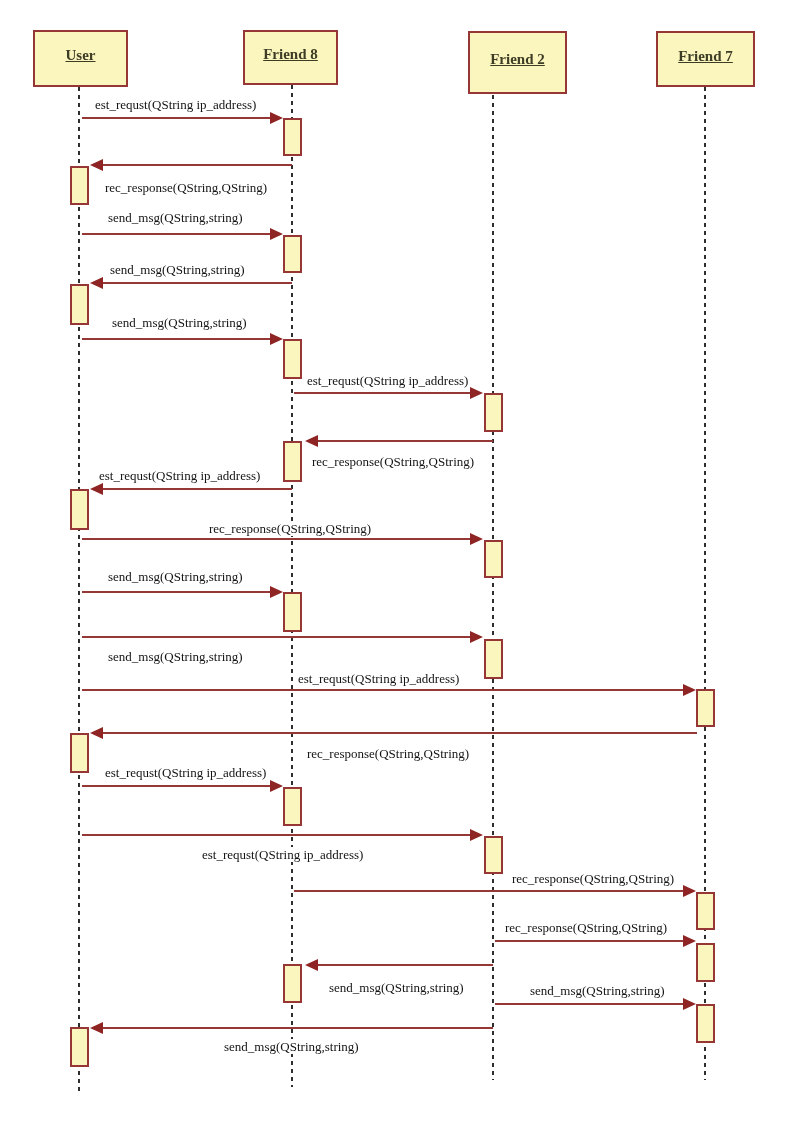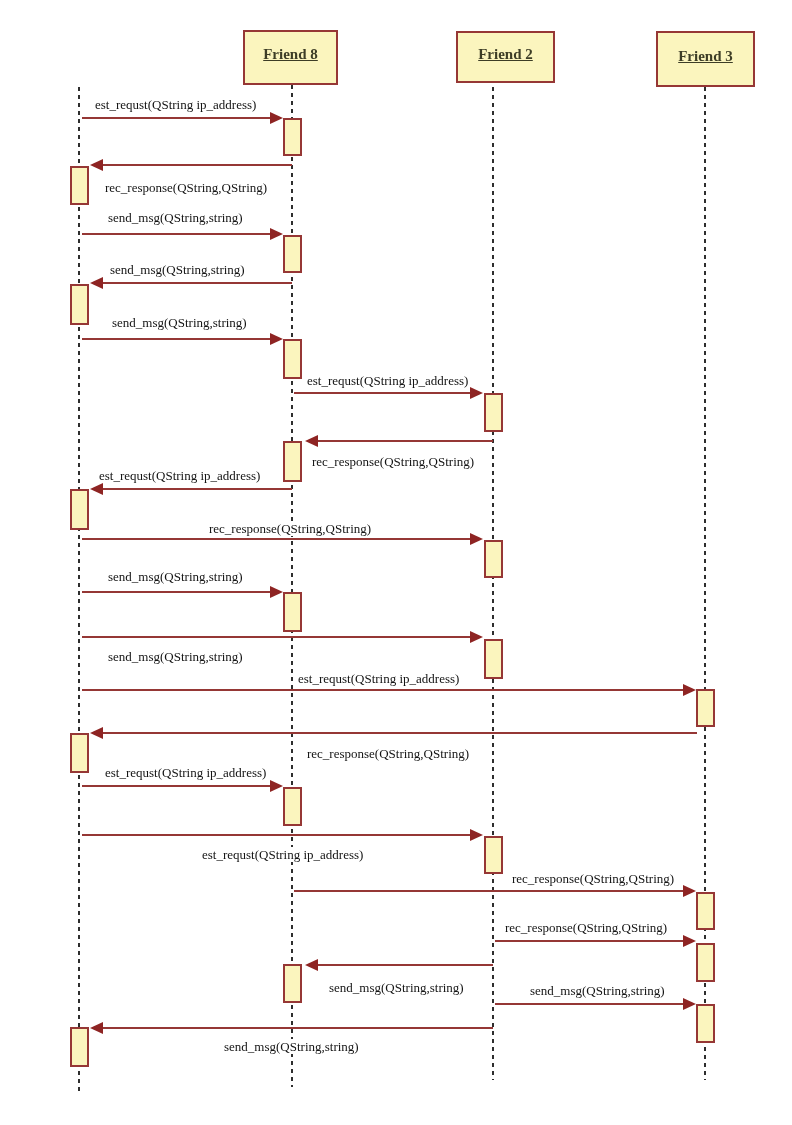--- a/index.html
+++ b/index.html
@@ -38,31 +38,34 @@
   .msg-label{
     position:absolute;font-size:13px;color:var(--label);background:var(--bg);
     padding:0 2px;z-index:6;white-space:nowrap;line-height:15px;
   }
 </style>
 </head>
 <body>
 
 <div id="diagram">
     <div class="lifeline" style="left: 78px; top: 87px; height: 1005px;"></div>
+    <div class="actor-box" style="left: 33px; top: 30px; width: 95px; height: 57px;">
+      <span class="actor-label">User</span>
+    </div>
     <div class="lifeline" style="left: 291px; top: 85px; height: 1002px;"></div>
     <div class="actor-box" style="left: 243px; top: 30px; width: 95px; height: 55px;">
       <span class="actor-label">Friend 8</span>
     </div>
     <div class="lifeline" style="left: 492px; top: 87px; height: 993px;"></div>
-    <div class="actor-box" style="left: 456px; top: 31px; width: 99px; height: 52px;">
+    <div class="actor-box" style="left: 468px; top: 31px; width: 99px; height: 63px;">
       <span class="actor-label">Friend 2</span>
     </div>
     <div class="lifeline" style="left: 704px; top: 87px; height: 993px;"></div>
     <div class="actor-box" style="left: 656px; top: 31px; width: 99px; height: 56px;">
-      <span class="actor-label">Friend 3</span>
+      <span class="actor-label">Friend 7</span>
     </div>
     <div class="activation" style="left: 283px; top: 118px; height: 38px;"></div>
     <div class="activation" style="left: 70px; top: 166px; height: 39px;"></div>
     <div class="activation" style="left: 283px; top: 235px; height: 38px;"></div>
     <div class="activation" style="left: 70px; top: 284px; height: 41px;"></div>
     <div class="activation" style="left: 283px; top: 339px; height: 40px;"></div>
     <div class="activation" style="left: 484px; top: 393px; height: 39px;"></div>
     <div class="activation" style="left: 283px; top: 441px; height: 41px;"></div>
     <div class="activation" style="left: 70px; top: 489px; height: 41px;"></div>
     <div class="activation" style="left: 484px; top: 540px; height: 38px;"></div>

